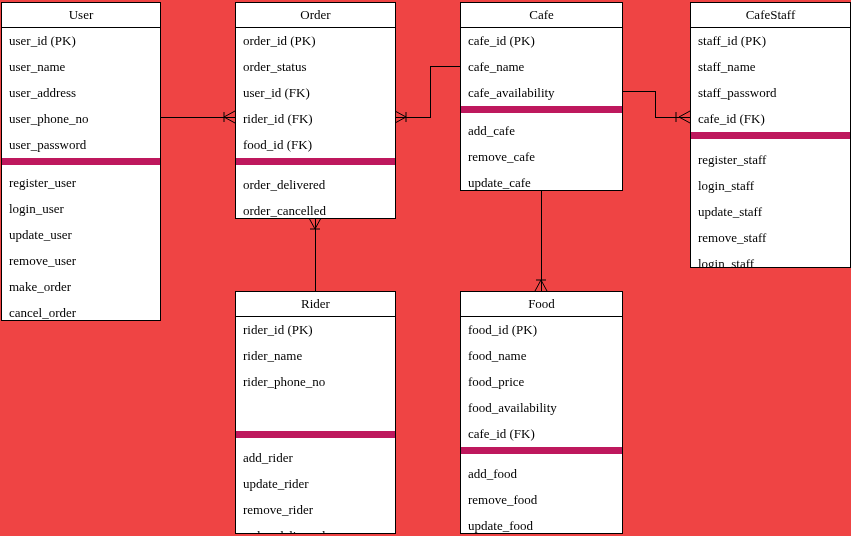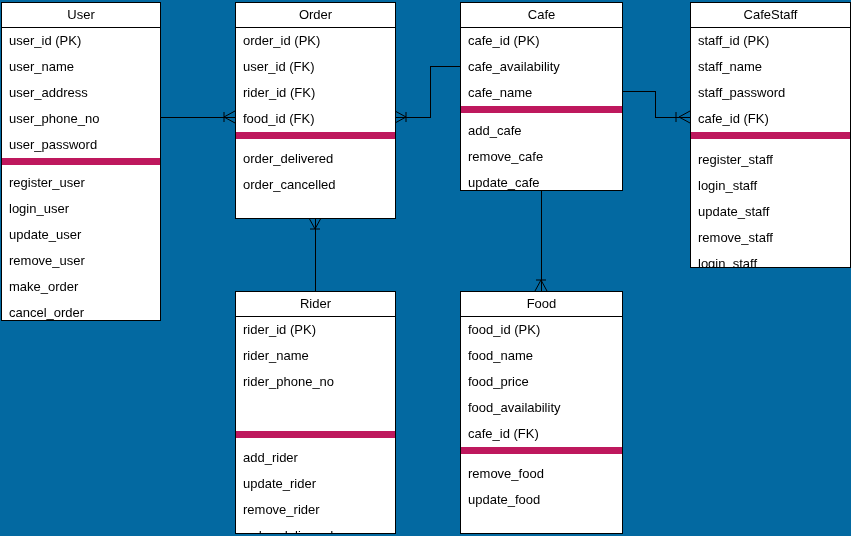--- a/index.html
+++ b/index.html
@@ -1,21 +1,21 @@
 <!DOCTYPE html>
 <html><head>
 <meta charset="utf-8">
 <style>
   html, body { margin: 0; padding: 0; background: #ffffff; }
   .canvas {
     position: relative;
     width: 851px;
     height: 536px;
-    background: #0369a1;
-    font-family: Liberation Sans, sans-serif;
+    background: #ef4444;
+    font-family: Liberation Serif, serif;
     color: #000000;
     overflow: hidden;
   }
   .entity {
     position: absolute;
     box-sizing: border-box;
     background: #ffffff;
     border: 1px solid #000000;
     overflow: hidden;
   }
@@ -92,36 +92,37 @@
       <div class="row">remove_user</div>
       <div class="row">make_order</div>
       <div class="row">cancel_order</div>
     </div>
   </div>
 
   <div class="entity" style="left:235px; top:2px; width:161px; height:217px;">
     <div class="e-title">Order</div>
     <div class="e-attrs">
       <div class="row">order_id (PK)</div>
+      <div class="row">order_status</div>
       <div class="row">user_id (FK)</div>
       <div class="row">rider_id (FK)</div>
       <div class="row">food_id (FK)</div>
     </div>
     <div class="e-methods" style="padding-top:7px;">
       <div class="row">order_delivered</div>
       <div class="row">order_cancelled</div>
     </div>
   </div>
 
   <div class="entity" style="left:460px; top:2px; width:163px; height:189px;">
     <div class="e-title">Cafe</div>
     <div class="e-attrs">
       <div class="row">cafe_id (PK)</div>
+      <div class="row">cafe_name</div>
       <div class="row">cafe_availability</div>
-      <div class="row">cafe_name</div>
     </div>
     <div class="e-methods" style="padding-top:5px;">
       <div class="row">add_cafe</div>
       <div class="row">remove_cafe</div>
       <div class="row">update_cafe</div>
     </div>
   </div>
 
   <div class="entity" style="left:690px; top:2px; width:161px; height:266px;">
     <div class="e-title">CafeStaff</div>
@@ -158,18 +159,19 @@
   <div class="entity" style="left:460px; top:291px; width:163px; height:243px;">
     <div class="e-title">Food</div>
     <div class="e-attrs">
       <div class="row">food_id (PK)</div>
       <div class="row">food_name</div>
       <div class="row">food_price</div>
       <div class="row">food_availability</div>
       <div class="row">cafe_id (FK)</div>
     </div>
     <div class="e-methods" style="padding-top:7px;">
+      <div class="row">add_food</div>
       <div class="row">remove_food</div>
       <div class="row">update_food</div>
     </div>
   </div>
 
 </div>
 
 </body></html>

